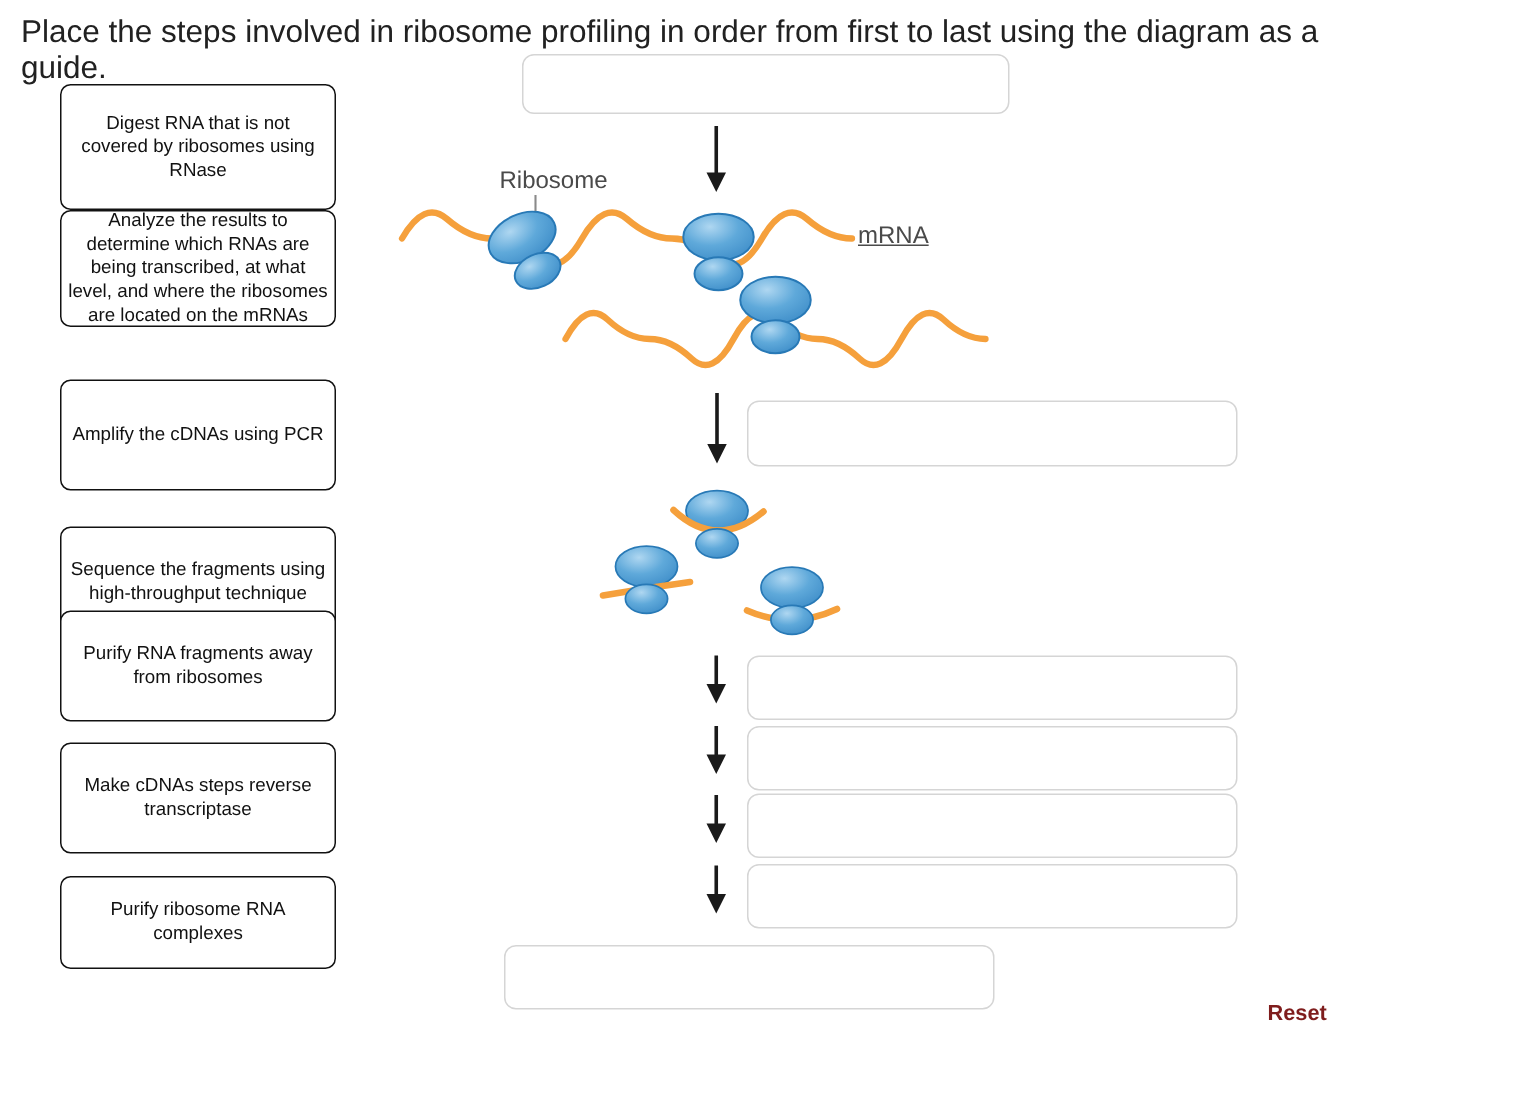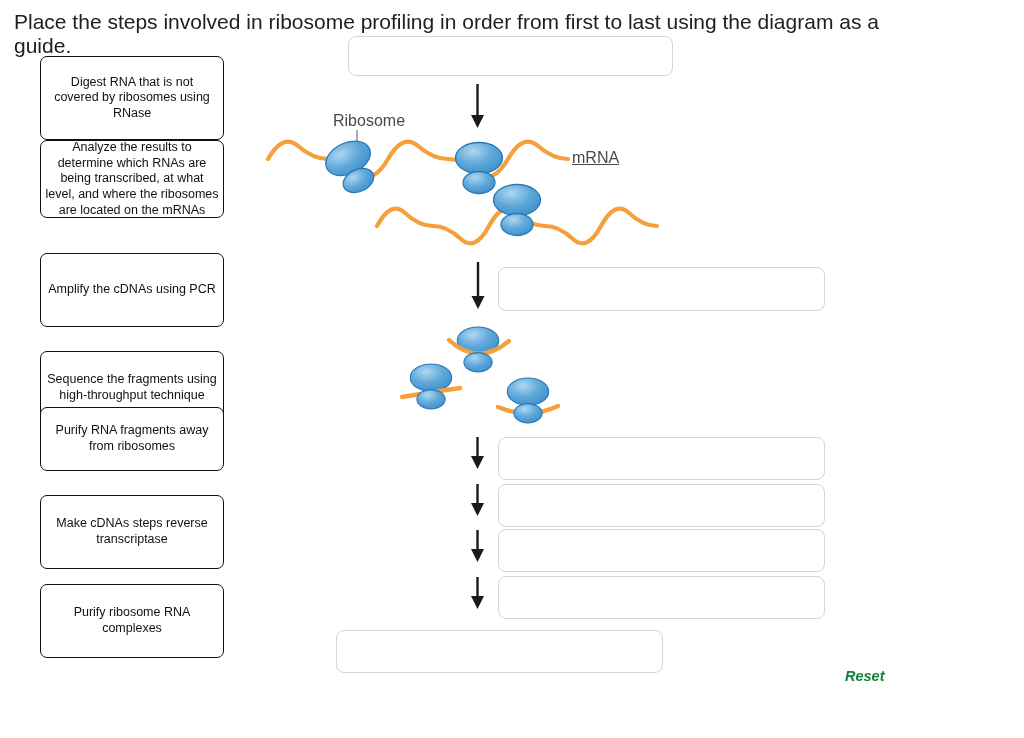--- a/index.html
+++ b/index.html
@@ -12,47 +12,47 @@
         display:flex;align-items:center;justify-content:center;
         box-sizing:border-box;text-align:center;
         font-size:12.5px;line-height:1.25;color:#111;padding:0 6px;}
   .card-overflow{display:block;position:absolute;padding:16px;}
   .card-overflow .card-text{position:absolute;left:4px;right:4px;top:50%;
         transform:translateY(-50%);}
   .dropzone{position:absolute;background:#fff;box-sizing:border-box;
         border:1px solid var(--dropzone-border,#d5d5d5);border-radius:8px;}
   .diagram-label{position:absolute;font-size:16px;color:var(--label-text,#4a4a4a);}
   .reset{position:absolute;left:845px;top:668px;font-size:14.5px;font-weight:bold;
-        color:#15803d;cursor:pointer;font-style:italic;}
+        color:#7f1d1d;cursor:pointer;}
   svg.overlay{position:absolute;left:0;top:0;pointer-events:none;}
 </style>
 </head>
 <body>
 
 <div class="abs title">Place the steps involved in ribosome profiling in order from first to last using the diagram as a guide.</div>
 
 <div class="card" style="top:56px;height:84px;">
     <span class="card-text">Digest RNA that is not covered by ribosomes using RNase</span>
   </div>
 <div class="card card-overflow" style="top:140px;height:78px;">
     <span class="card-text">Analyze the results to determine which RNAs are being transcribed, at what level, and where the ribosomes are located on the mRNAs</span>
   </div>
 <div class="card" style="top:229px;height:74px;margin-top:24px;">
     <span class="card-text">Amplify the cDNAs using PCR</span>
   </div>
 <div class="card" style="top:319px;height:74px;margin-top:32px;">
     <span class="card-text">Sequence the fragments using high-throughput technique</span>
   </div>
-<div class="card" style="top:407px;height:64px;">
+<div class="card" style="top:407px;height:74px;">
     <span class="card-text">Purify RNA fragments away from ribosomes</span>
   </div>
 <div class="card" style="top:495px;height:74px;">
     <span class="card-text">Make cDNAs steps reverse transcriptase</span>
   </div>
-<div class="card" style="top:584px;height:74px;">
+<div class="card" style="top:584px;height:62px;">
     <span class="card-text">Purify ribosome RNA complexes</span>
   </div>
 
 <div class="dropzone" style="left:348px;top:36px;width:325px;height:40px;"></div>
 <div class="dropzone" style="left:498px;top:267px;width:327px;height:44px;"></div>
 <div class="dropzone" style="left:498px;top:437px;width:327px;height:43px;"></div>
 <div class="dropzone" style="left:498px;top:484px;width:327px;height:43px;"></div>
 <div class="dropzone" style="left:498px;top:529px;width:327px;height:43px;"></div>
 <div class="dropzone" style="left:498px;top:576px;width:327px;height:43px;"></div>
 <div class="dropzone" style="left:336px;top:630px;width:327px;height:43px;"></div>

